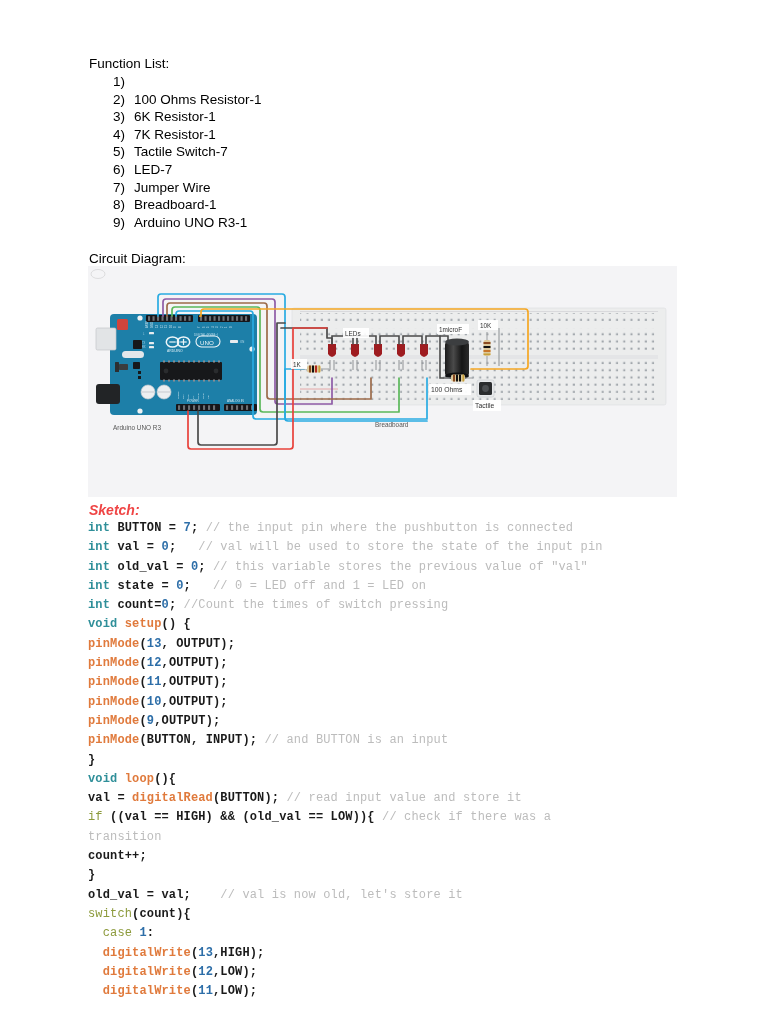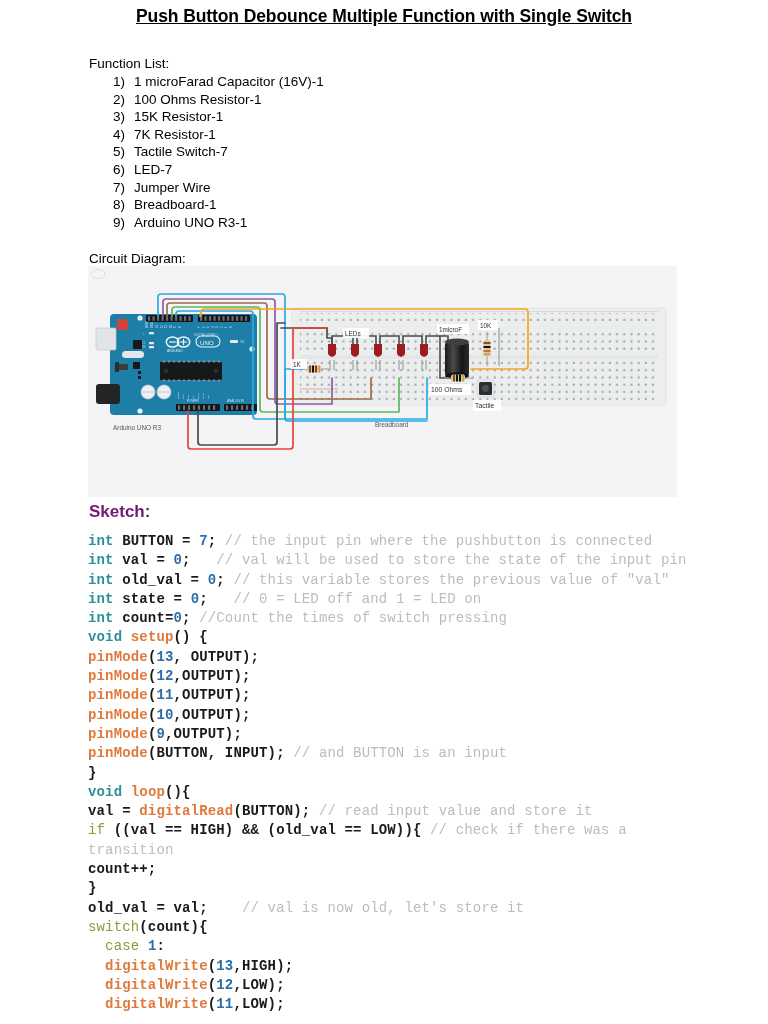--- a/index.html
+++ b/index.html
@@ -47,60 +47,58 @@
     position:absolute; left:88px; top:266px;
     width:589px; height:231px;
     background:#f4f4f6;
     overflow:hidden;
   }
   .diagram svg { display:block; }
 
   
   .sketch-head {
     position:absolute; left:89px; top:502px;
-    font-size:17px; font-weight:bold; color:#701a75;
+    font-size:14px; font-weight:bold; color:#ef4444;font-style:italic;
   }
   .code {
-    position:absolute; left:88px; top:532px;
+    position:absolute; left:88px; top:519px;
     width:610px;
     font-family:"Liberation Mono","DejaVu Sans Mono", monospace;
-    font-size:14px;
+    font-size:12px;
     line-height:19.3px;
     color:#1a1a1a;
     white-space:pre-wrap;
     letter-spacing:0.15px;
   }
   .code .ln { display:block; min-height:19.3px; }
   .kw   { color:#2f8f99; font-weight:bold; }   
   .fn   { color:#e07a3c; font-weight:bold; }   
   .num  { color:#2d6ea8; font-weight:bold; }   
   .cmt  { color:#bcbcbc; }                      
   .ctl  { color:#8c9a3b; font-weight:normal; }   
   .id   { color:#1a1a1a; font-weight:bold; }
 </style>
 </head>
 <body>
 
 <div class="page">
 
-  <div class="doc-title">Push Button Debounce Multiple Function with Single Switch</div>
 
   <div class="comp-head">Function List:</div>
   <div class="comp-list">
       <div class="comp-item">
         <span class="comp-num">1)</span>
-        <span class="comp-txt">1 microFarad Capacitor (16V)-1</span>
       </div>
       <div class="comp-item">
         <span class="comp-num">2)</span>
         <span class="comp-txt">100 Ohms Resistor-1</span>
       </div>
       <div class="comp-item">
         <span class="comp-num">3)</span>
-        <span class="comp-txt">15K Resistor-1</span>
+        <span class="comp-txt">6K Resistor-1</span>
       </div>
       <div class="comp-item">
         <span class="comp-num">4)</span>
         <span class="comp-txt">7K Resistor-1</span>
       </div>
       <div class="comp-item">
         <span class="comp-num">5)</span>
         <span class="comp-txt">Tactile Switch-7</span>
       </div>
       <div class="comp-item">

